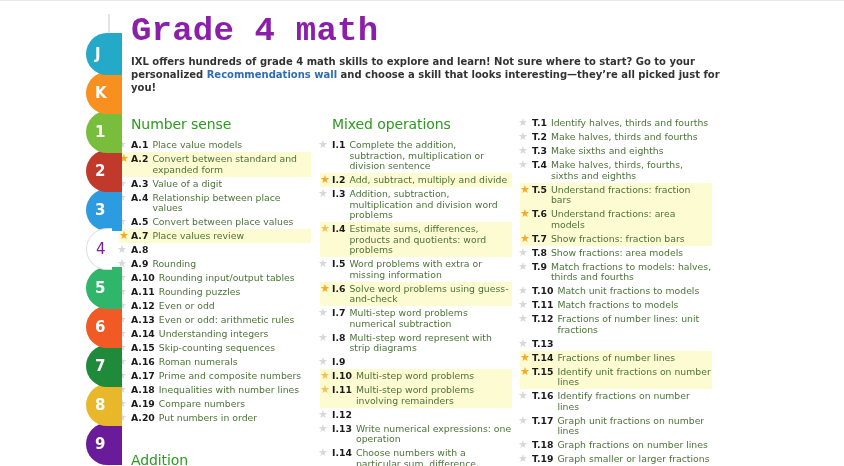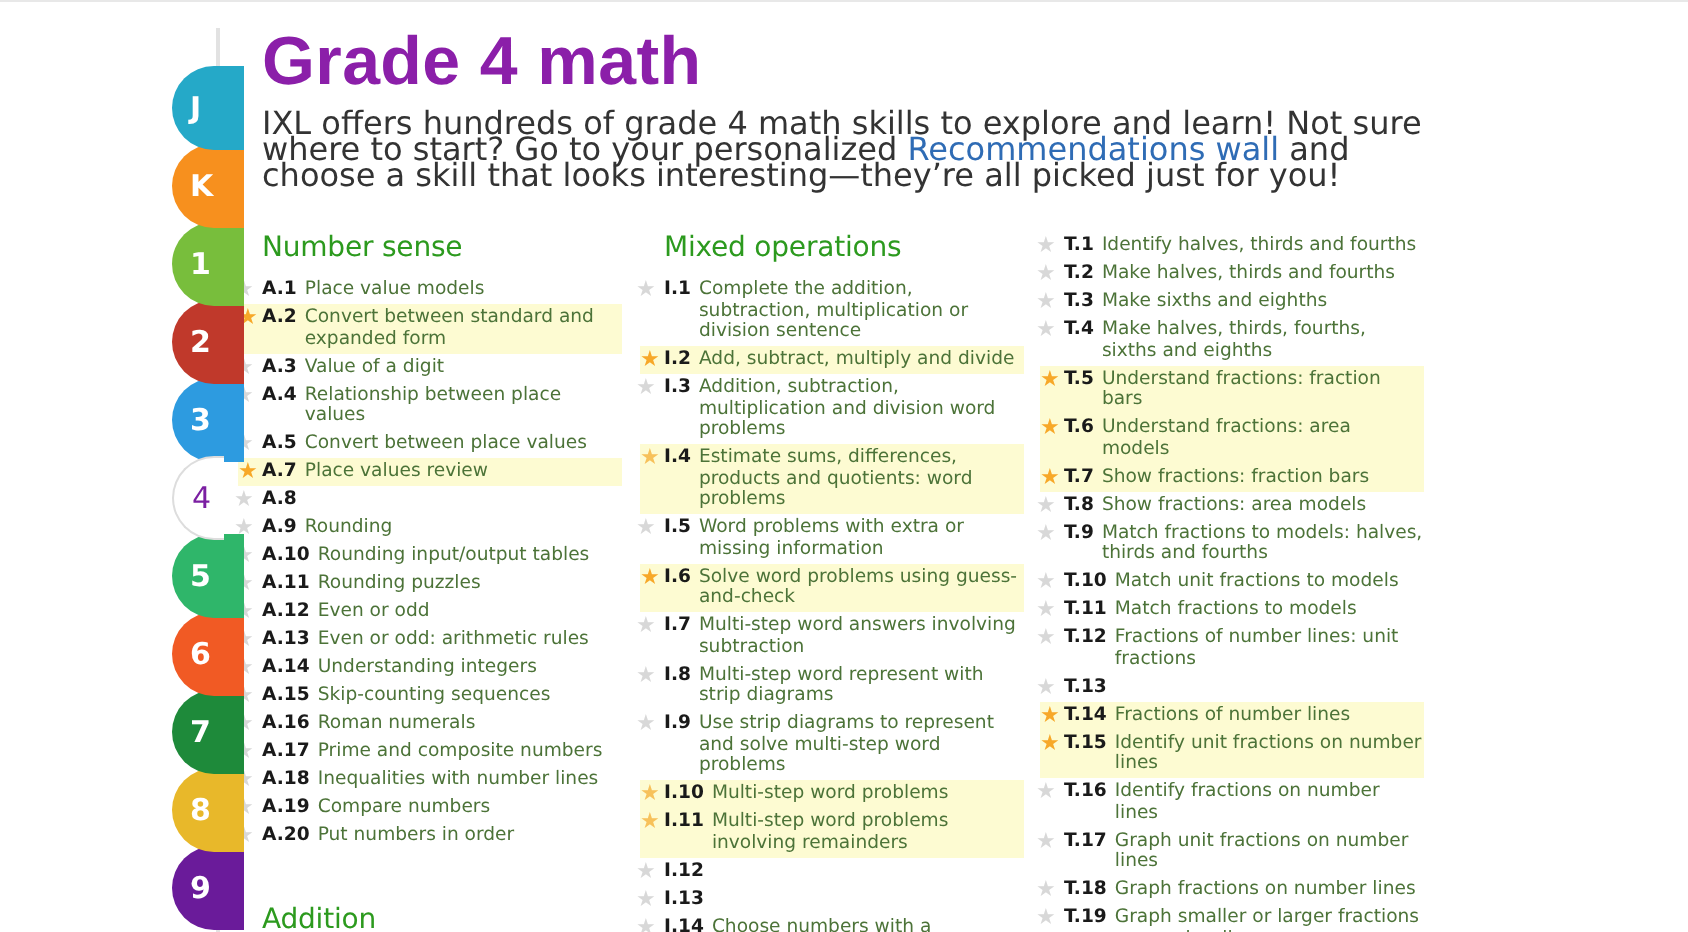--- a/index.html
+++ b/index.html
@@ -15,22 +15,22 @@
     color: #fff; font-weight: bold; font-size: 15px;
     display: flex; align-items: center; justify-content: flex-start; padding-left: 9px;
     font-family: "DejaVu Sans", sans-serif;
   }
   .grade-tab.active {
     background: #fff; color: #7b1fa2; font-weight: normal;
     border: 1px solid #ddd; border-right: none; z-index: 2; width: 26px;
   }
 
   .main { position: absolute; left: 131px; top: 0; width: 713px; }
-  .title { position: absolute; left: 0; top: 12px; font-size: 34px; color: #8b1fa9; font-family: Liberation Sans, sans-serif; letter-spacing: 0.2px; text-align: right; }
-  .intro { position: absolute; left: 0; top: 55px; width: 600px; font-size: 16px; line-height: 13px; color: #333; }
+  .title { position: absolute; left: 0; top: 12px; font-size: 34px; color: #8b1fa9; font-family: Liberation Mono, monospace; letter-spacing: 0.2px; text-align: right; }
+  .intro { position: absolute; left: 0; top: 55px; width: 600px; font-size: 10px; line-height: 13px; color: #333; font-weight: bold; }
   .intro a { color: #2f6cb5; text-decoration: none; }
 
   .col { position: absolute; top: 89px; width: 180px; }
   .col h2 { font-size: 14px; color: #2c9a1e; font-weight: normal; margin-bottom: 6px; letter-spacing: -0.1px; }
   .skill { position: relative; display: flex; font-size: 9.3px; line-height: 10.5px; padding: 2px 0 1.5px 0; color: #4c7338; }
   .skill.hl { background: #fdfbd2; margin-left: -12px; padding-left: 12px; }
   .skill .star { position: absolute; left: -14px; top: 1px; font-size: 11px; color: #d8d8d8; line-height: 11px; }
   .skill.hl .star { left: 0px; color: #f7a828; }
   .skill .star.outline { color: #f7c15a; }
   .skill .code { font-weight: bold; color: #1a1a1a; margin-right: 4px; white-space: nowrap; flex: 0 0 auto; }
@@ -224,49 +224,49 @@
           <span class="name">Word problems with extra or missing information</span>
         </div>
         <div class="skill hl">
           <span class="star">★</span>
           <span class="code">I.6</span>
           <span class="name">Solve word problems using guess-and-check</span>
         </div>
         <div class="skill">
           <span class="star">★</span>
           <span class="code">I.7</span>
-          <span class="name">Multi-step word answers involving subtraction</span>
+          <span class="name">Multi-step word problems numerical subtraction</span>
         </div>
         <div class="skill">
           <span class="star">★</span>
           <span class="code">I.8</span>
           <span class="name">Multi-step word represent with strip diagrams</span>
         </div>
         <div class="skill">
           <span class="star">★</span>
           <span class="code">I.9</span>
-          <span class="name">Use strip diagrams to represent and solve multi-step word problems</span>
         </div>
         <div class="skill hl">
           <span class="star outline">★</span>
           <span class="code">I.10</span>
           <span class="name">Multi-step word problems</span>
         </div>
         <div class="skill hl">
           <span class="star outline">★</span>
           <span class="code">I.11</span>
           <span class="name">Multi-step word problems involving remainders</span>
         </div>
         <div class="skill">
           <span class="star">★</span>
           <span class="code">I.12</span>
         </div>
         <div class="skill">
           <span class="star">★</span>
           <span class="code">I.13</span>
+          <span class="name">Write numerical expressions: one operation</span>
         </div>
         <div class="skill">
           <span class="star">★</span>
           <span class="code">I.14</span>
           <span class="name">Choose numbers with a particular sum, difference, product or quotient</span>
         </div>
       </section>
     </div>
   <div class="col" id="col-2" style="left:401px;">
       <section class="section">

